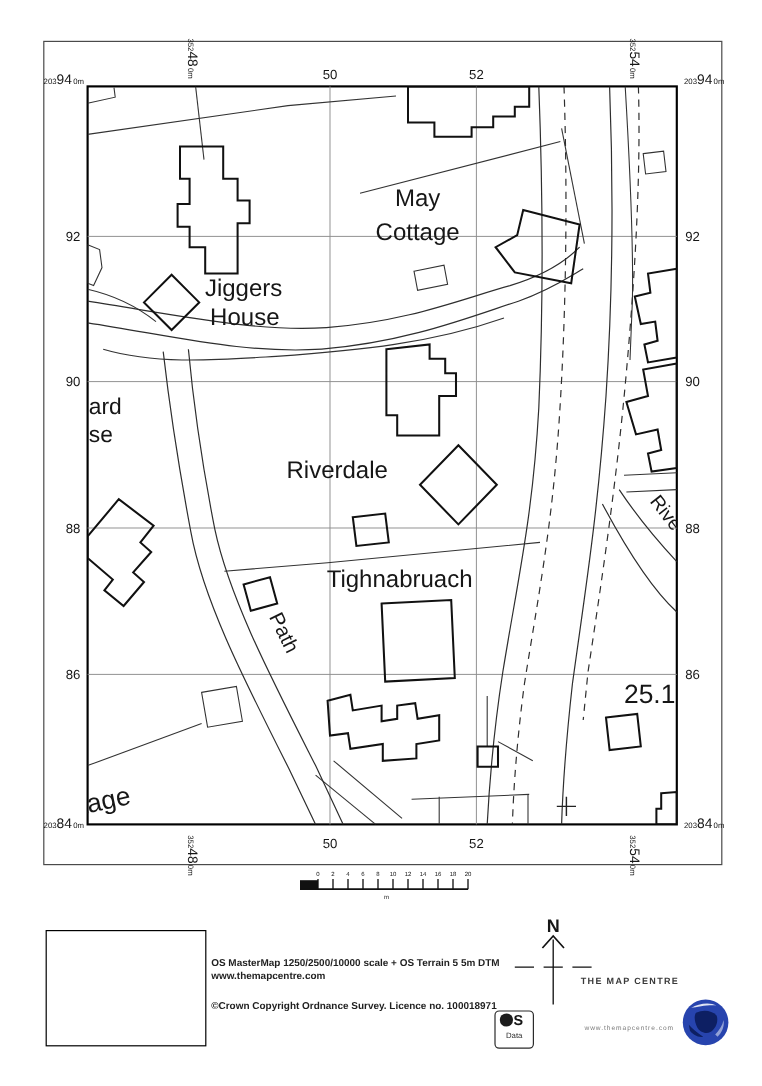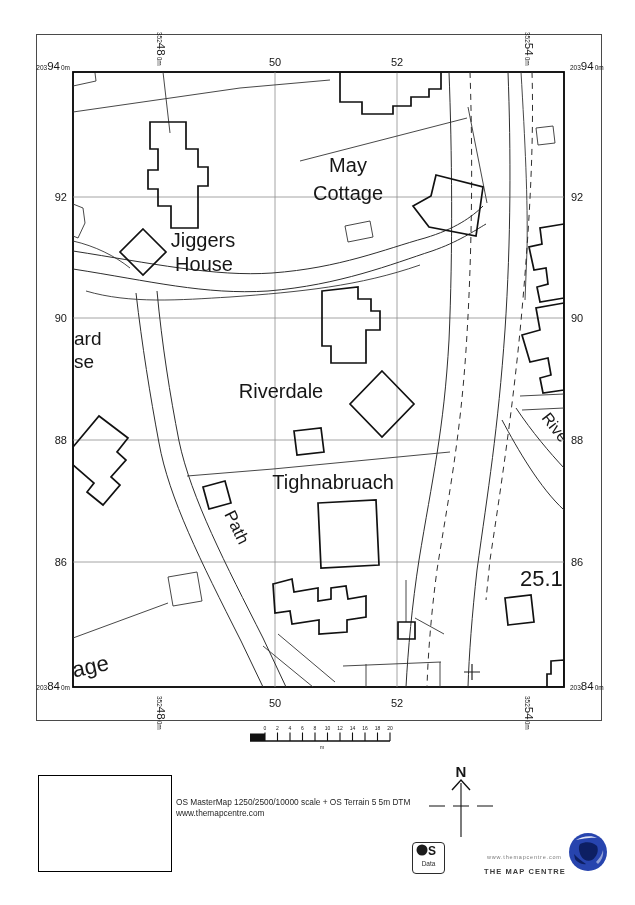--- a/index.html
+++ b/index.html
@@ -9,27 +9,27 @@
   svg text{fill:#161616;font-family:"Liberation Sans", sans-serif;}
   .g-sm{font-size:6.5px;}
   .g-lg{font-size:11.5px;}
   .g-side{font-size:11px;}
   .map-name{font-size:20px;}
   .map-name-sm{font-size:17px;}
   .tick-num{font-size:5px;text-anchor:middle;}
   .north-n{font-size:15px;font-weight:bold;text-anchor:middle;}
   
   .blank-box{position:absolute;left:38px;top:775px;width:132px;height:95px;border:1.6px solid #000;background:#fff;}
-  .info{position:absolute;left:176px;top:797px;width:250px;font-size:8.3px;color:#1f1f1f;line-height:11px;}
+  .info{position:absolute;left:176px;top:797px;width:250px;font-size:8.3px;color:#1f1f1f;line-height:11px;font-weight:bold;}
   .info .gap{height:7px;}
   .os-badge{position:absolute;left:412px;top:842px;width:31px;height:30px;border:1.4px solid #2b2b2b;
             border-radius:4px;text-align:center;}
   .os-badge .os-row{margin-top:3px;height:14px;}
   .os-badge .os-data{font-size:6.5px;color:#2b2b2b;}
-  .tmc-name{position:absolute;left:484px;top:867px;font-size:7.5px;letter-spacing:1.1px;color:#3a3a3a;font-weight:bold;white-space:nowrap;}
+  .tmc-name{position:absolute;left:484px;top:813px;font-size:7.5px;letter-spacing:1.1px;color:#3a3a3a;font-weight:bold;white-space:nowrap;}
   .tmc-url{position:absolute;left:487px;top:854px;font-size:5.5px;letter-spacing:0.8px;color:#7a7a7a;white-space:nowrap;}
   .globe{position:absolute;left:566px;top:830px;}
 </style>
 </head>
 <body>
 
 <div class="page">
 
 <svg width="635" height="905" viewBox="0 0 635 905">
   <defs>
@@ -178,20 +178,21 @@
   </g>
 </svg>
 
   <div class="blank-box"></div>
 
   <div class="info">
     <div>OS MasterMap 1250/2500/10000 scale + OS Terrain 5 5m DTM</div>
     <div>www.themapcentre.com</div>
     <div class="gap"></div>
     <div class="gap"></div>
+    <div>©Crown Copyright Ordnance Survey. Licence no. 100018971</div>
   </div>
 
   <div class="os-badge">
     <div class="os-row">
       <svg width="27" height="14" viewBox="0 0 27 14">
         <circle cx="9" cy="7" r="5.5" fill="#1c1c1c"></circle>
         <text x="15" y="11.5" font-size="12" font-weight="bold" fill="#1c1c1c">S</text>
       </svg>
     </div>
     <div class="os-data">Data</div>

